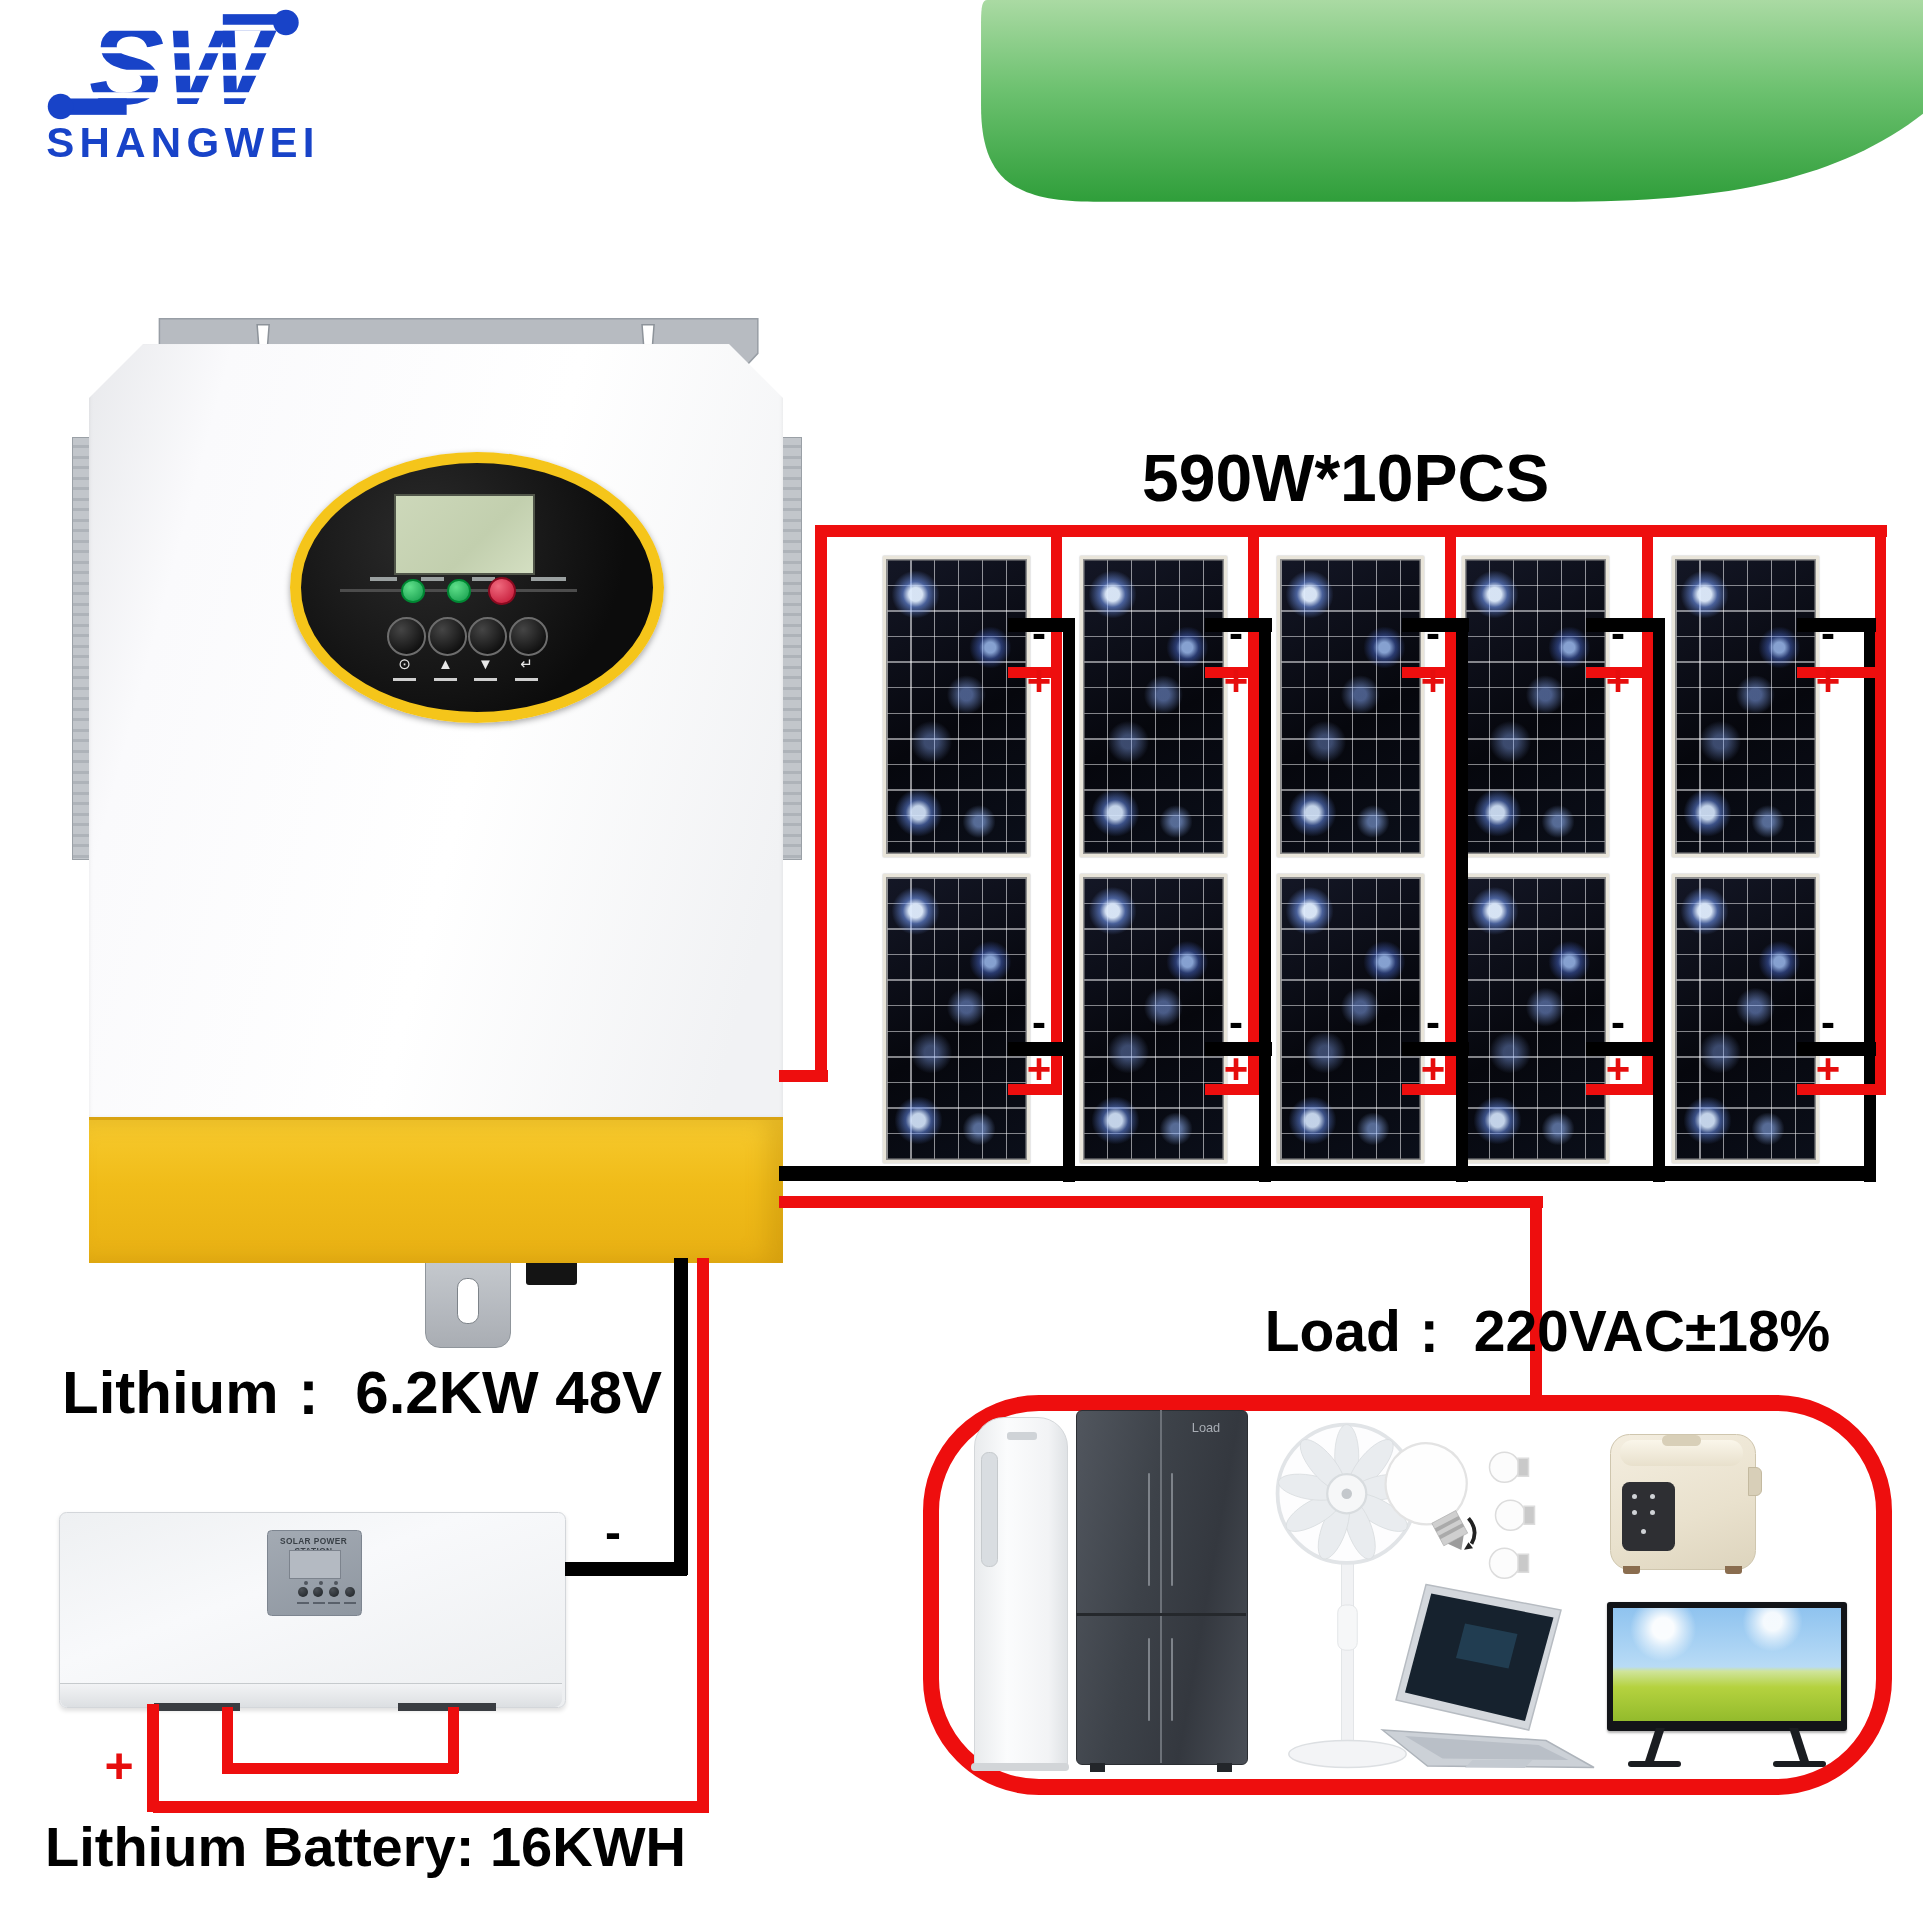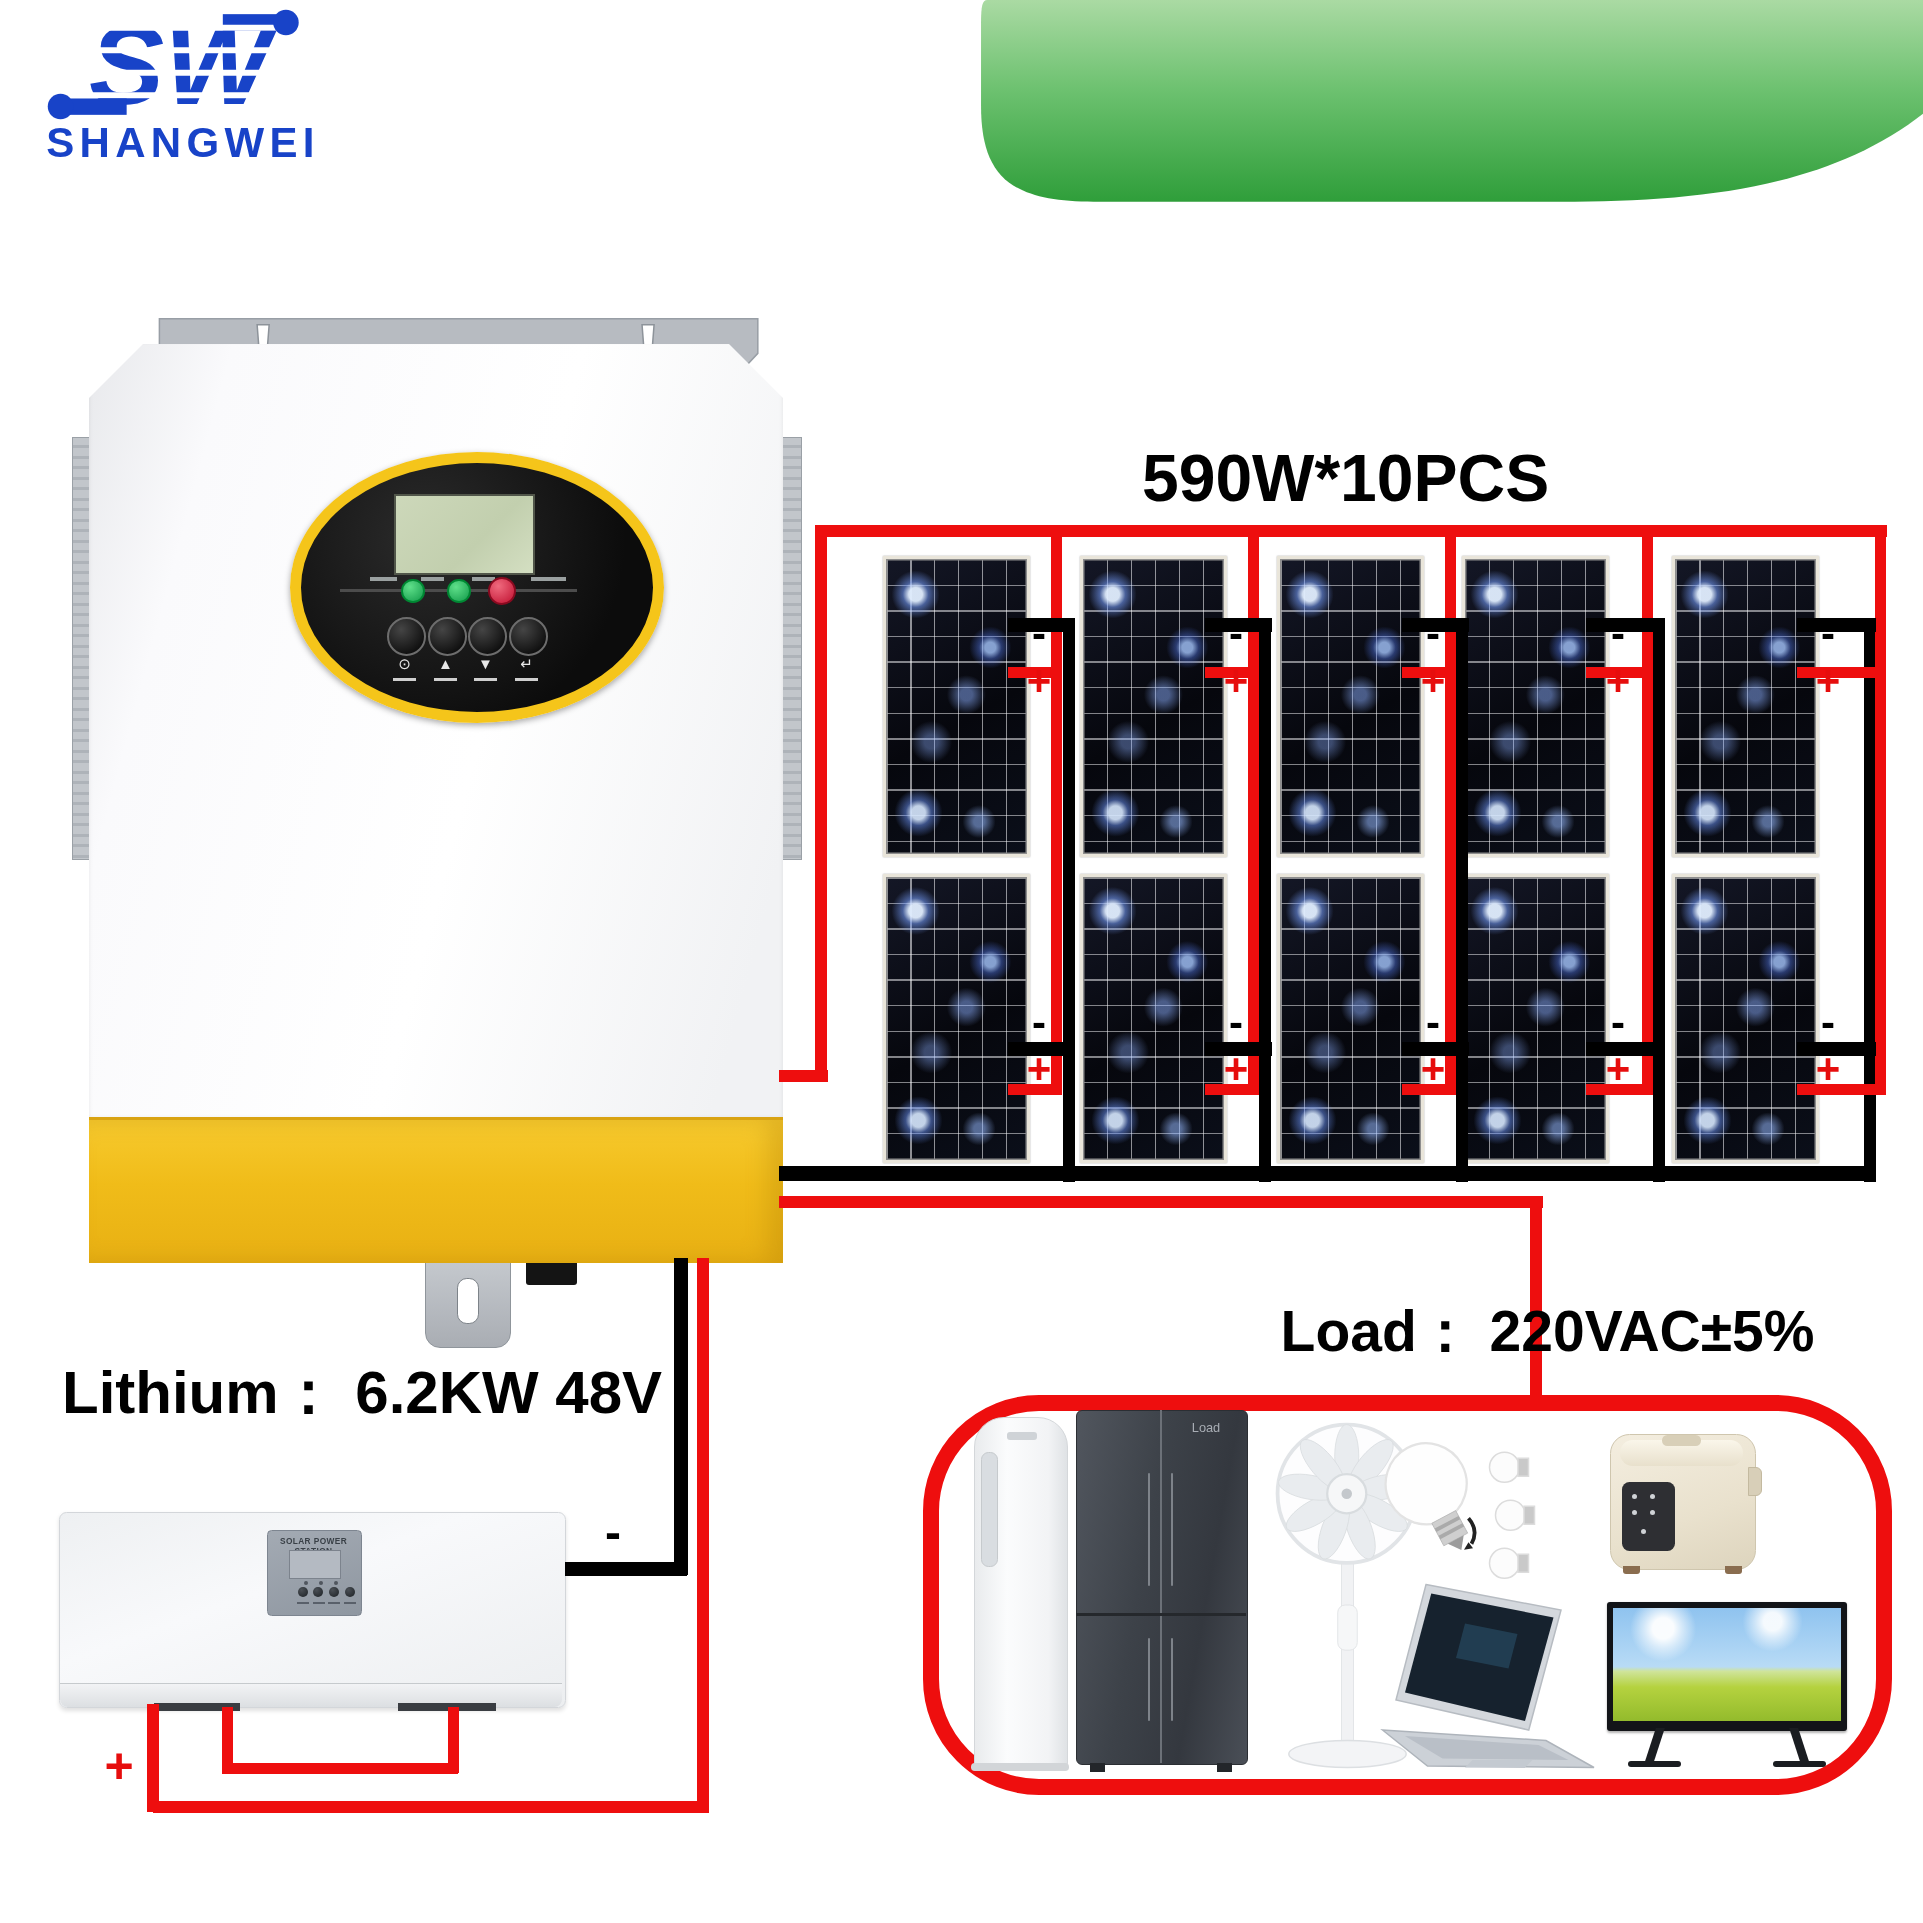--- a/index.html
+++ b/index.html
@@ -155,21 +155,22 @@
         <stop offset="0" stop-color="#aadaa3"></stop>
           <stop offset=".45" stop-color="#6cc16f"></stop>
         <stop offset="1" stop-color="#2f9e3a"></stop>
       </linearGradient>
     </defs>
     <path d="M28,0 L1275,0 L1275,150 C1150,248 980,268 790,268 L170,268 C60,268 20,235 20,140 L20,30 C20,8 22,0 28,0 Z" fill="url(#bg-green)"></path>
   </svg>
 
   <div id="pv-label" class="caption">590W*10PCS</div>
   <div id="inv-caption" class="caption">Lithium： 6.2KW 48V</div>
-  <div id="load-caption" class="caption">Load： 220VAC±5%</div>
+  <div id="load-caption" class="caption">Load： 220VAC±18%</div>
+  <div id="bat-caption" class="caption">Lithium Battery: 16KWH</div>
 
   <svg class="abs" style="left:0;top:0;z-index:1;" width="827" height="421" viewBox="0 0 1100 560">
     <polygon points="212,424 1008,424 1008,470 950,532 268,532 212,470" fill="#b7bbc1" stroke="#989ea5" stroke-width="2"></polygon>
     <g fill="#ffffff" stroke="#8d939a" stroke-width="2">
       <path d="M342,432 L358,432 L356,458 A19,19 0 1 1 344,458 Z"></path>
       <path d="M854,432 L870,432 L868,458 A19,19 0 1 1 856,458 Z"></path>
     </g>
   </svg>
   <div class="side-tab" style="left:72px;"></div>
   <div class="side-tab" style="left:768px;"></div>

